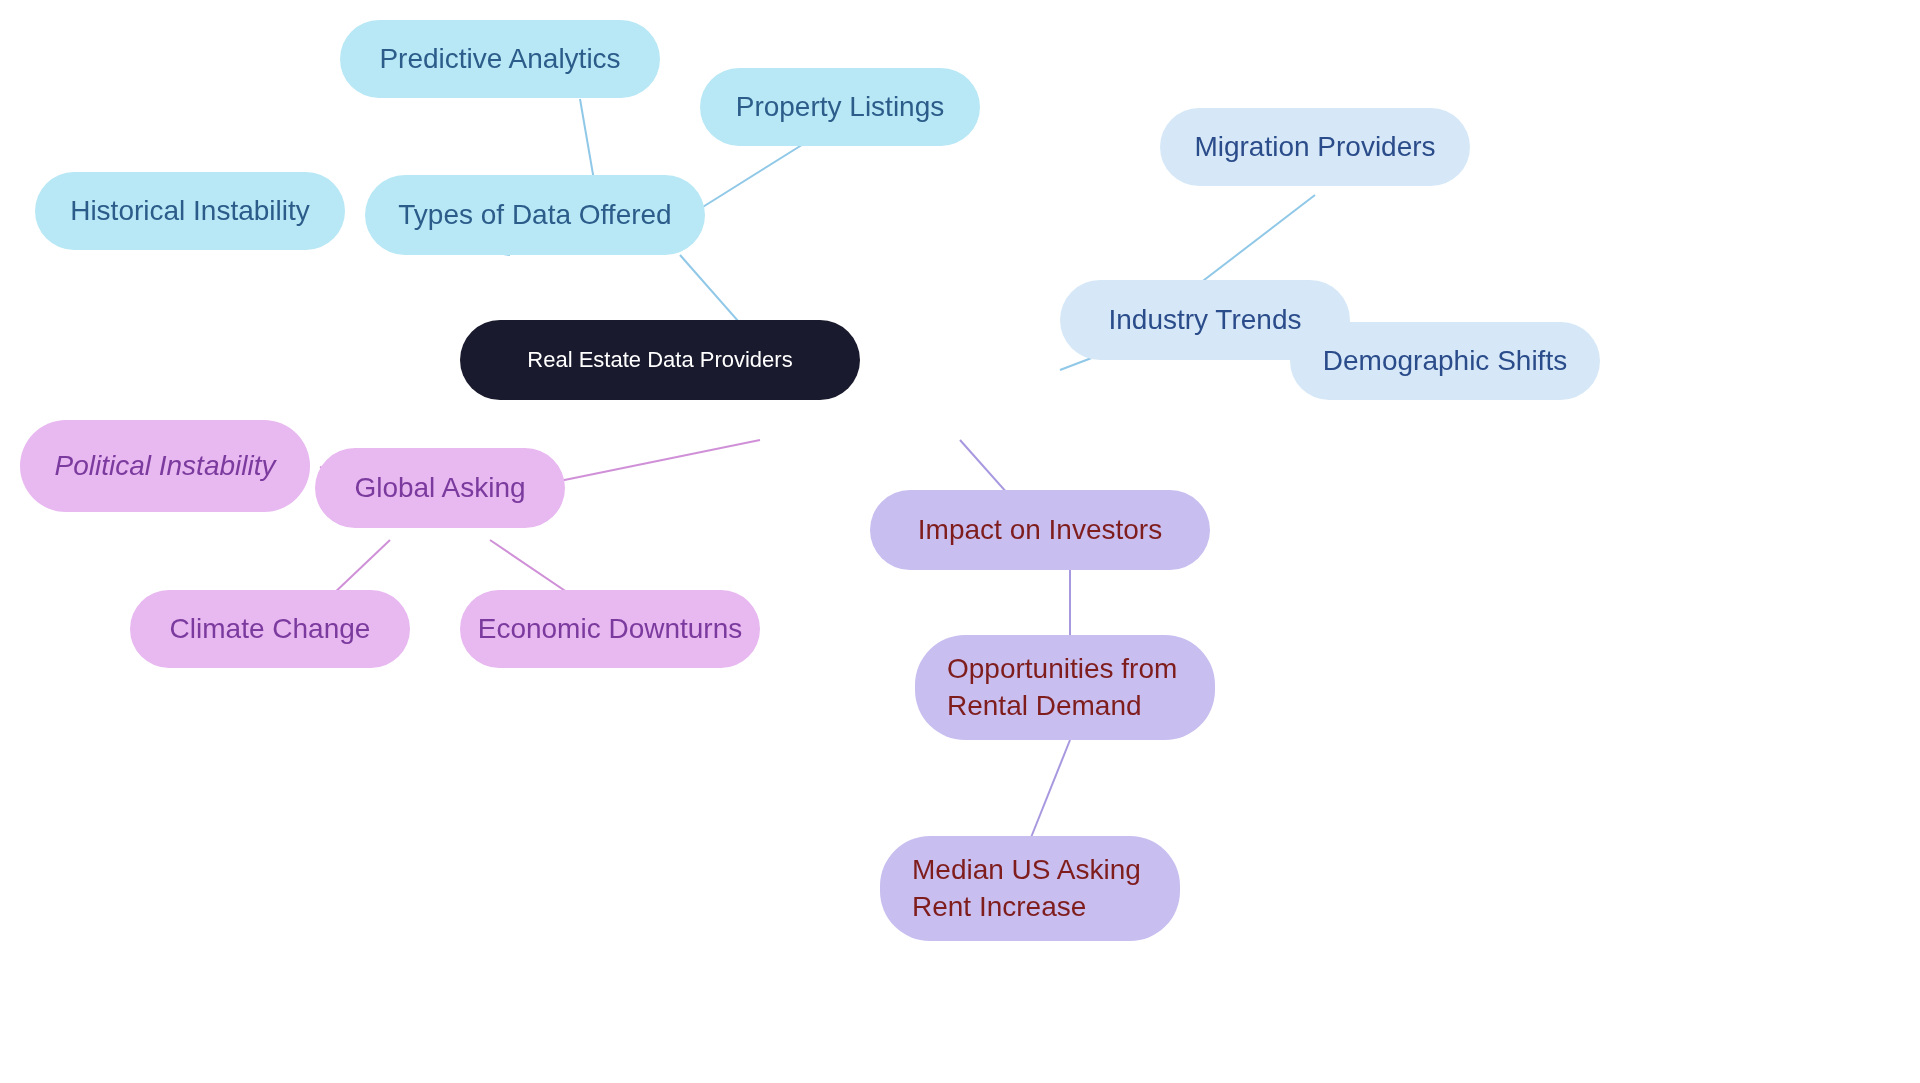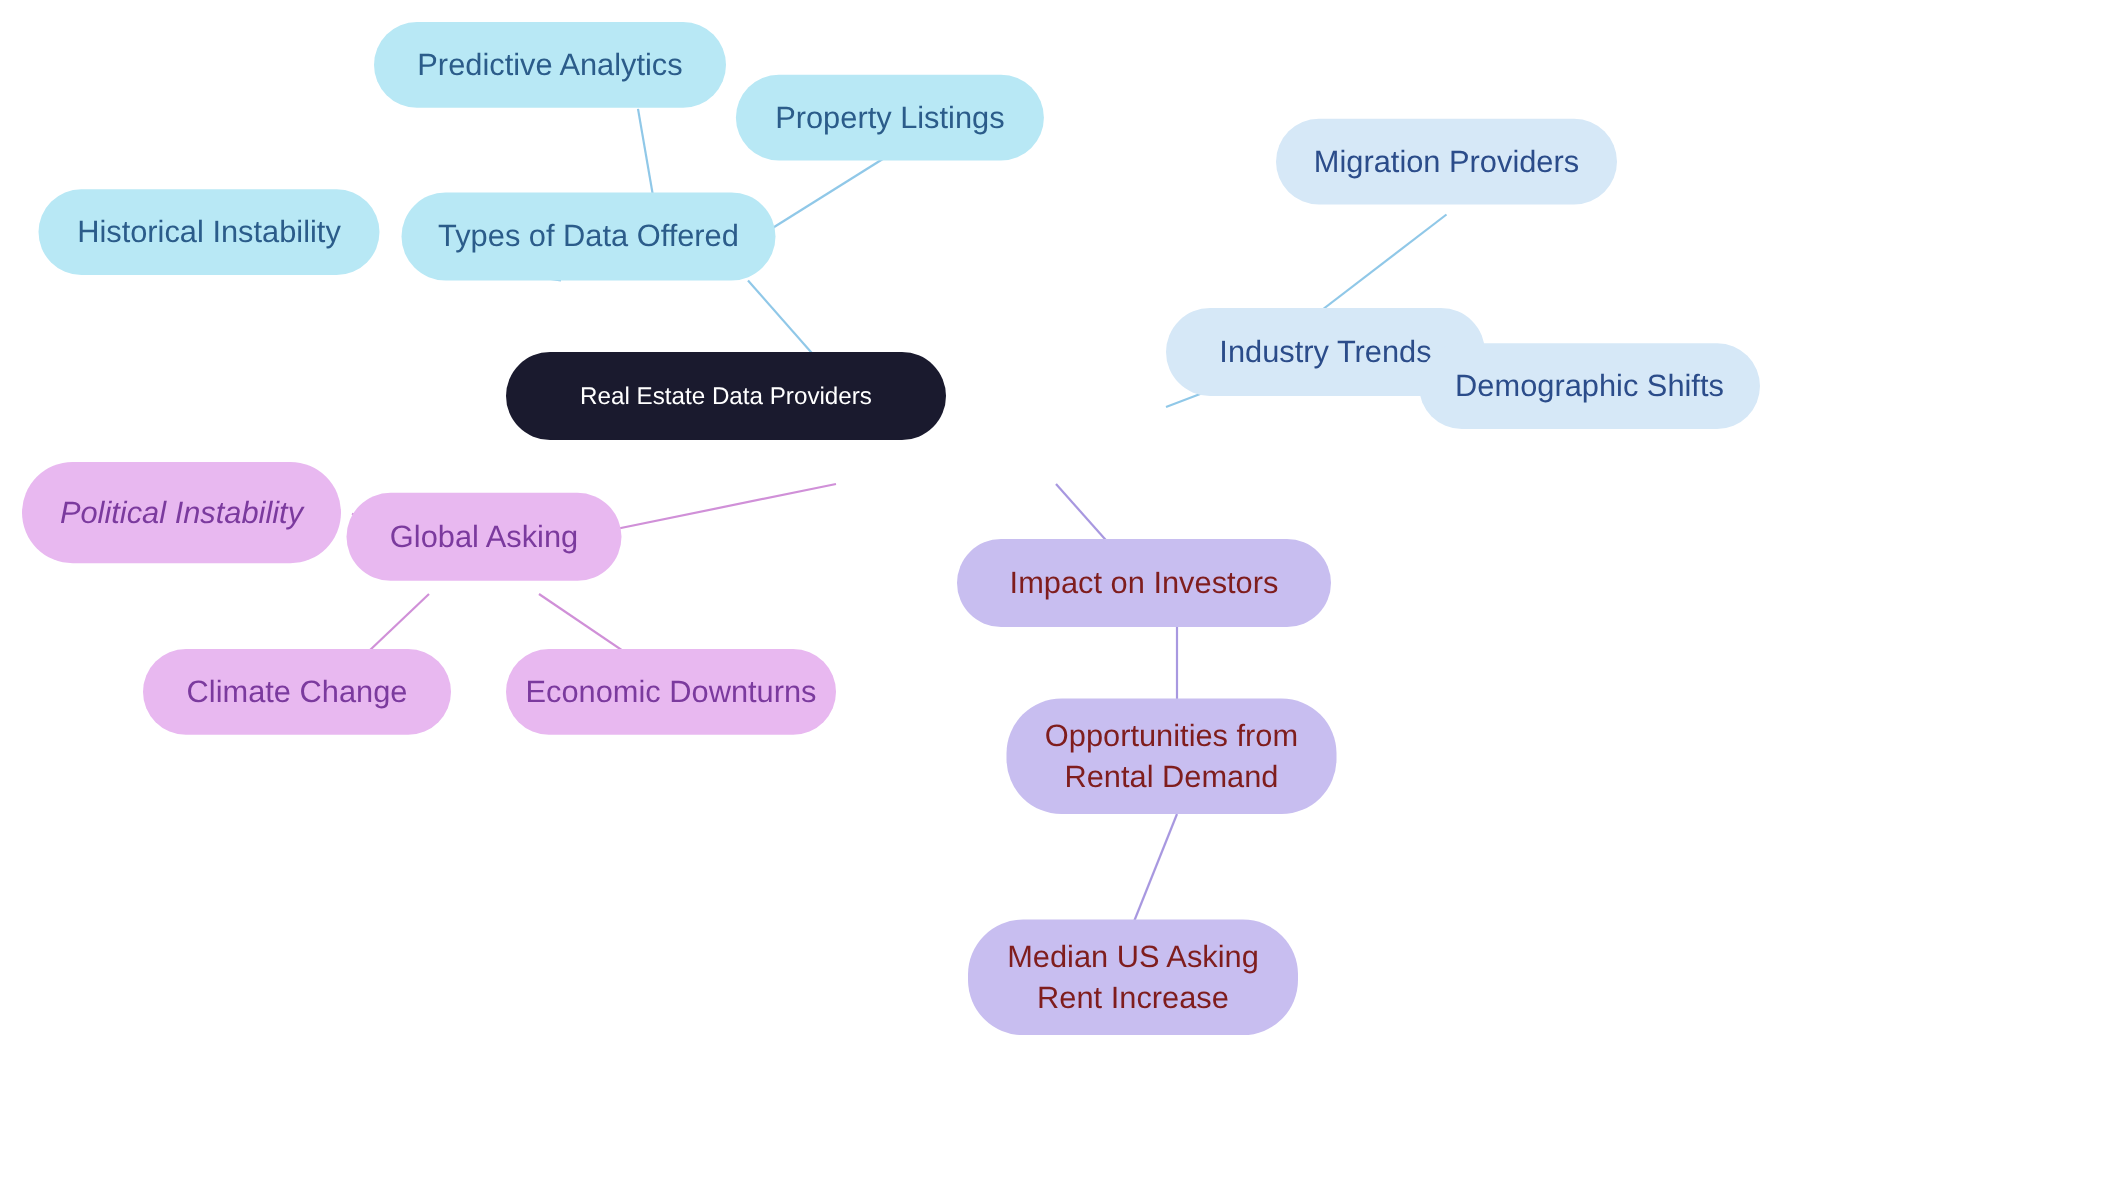--- a/index.html
+++ b/index.html
@@ -17,21 +17,21 @@
       width: 1920px;
       height: 1083px;
       pointer-events: none;
     }
     .node {
       position: absolute;
       border-radius: 50px;
       display: flex;
       align-items: center;
       justify-content: center;
-      text-align: center;
+      text-align: left;
       font-size: 28px;
       font-weight: 500;
       padding: 18px 32px;
       line-height: 1.3;
       cursor: pointer;
       white-space: nowrap;
     }
     .node.multiline {
       white-space: normal;
     }
@@ -99,27 +99,27 @@
 </svg>
 
 <div class="node node-center" style="left: 460px; top: 320px; width: 400px; height: 80px;">Real Estate Data Providers</div>
 
 <div class="node node-blue" style="left: 365px; top: 175px; width: 340px; height: 80px;">Types of Data Offered</div>
 
 <div class="node node-blue" style="left: 340px; top: 20px; width: 320px; height: 78px;">Predictive Analytics</div>
 
 <div class="node node-blue" style="left: 35px; top: 172px; width: 310px; height: 78px;">Historical Instability</div>
 
-<div class="node node-blue" style="left: 669px; top: 68px; width: 280px; height: 78px;">Property Listings</div>
+<div class="node node-blue" style="left: 700px; top: 68px; width: 280px; height: 78px;">Property Listings</div>
 
 <div class="node node-blue-light" style="left: 1060px; top: 280px; width: 290px; height: 80px;">Industry Trends</div>
 
 <div class="node node-blue-light" style="left: 1160px; top: 108px; width: 310px; height: 78px;">Migration Providers</div>
 
-<div class="node node-blue-light" style="left: 1290px; top: 312px; width: 310px; height: 78px;">Demographic Shifts</div>
+<div class="node node-blue-light" style="left: 1290px; top: 322px; width: 310px; height: 78px;">Demographic Shifts</div>
 
 <div class="node node-pink" style="left: 315px; top: 448px; width: 250px; height: 80px;">Global Asking</div>
 
 <div class="node node-pink" style="left: 20px; top: 420px; width: 290px; height: 92px; font-style: italic;">Political Instability</div>
 
 <div class="node node-pink" style="left: 130px; top: 590px; width: 280px; height: 78px;">Climate Change</div>
 
 <div class="node node-pink" style="left: 460px; top: 590px; width: 300px; height: 78px;">Economic Downturns</div>
 
 <div class="node node-lavender" style="left: 870px; top: 490px; width: 340px; height: 80px;">Impact on Investors</div>

